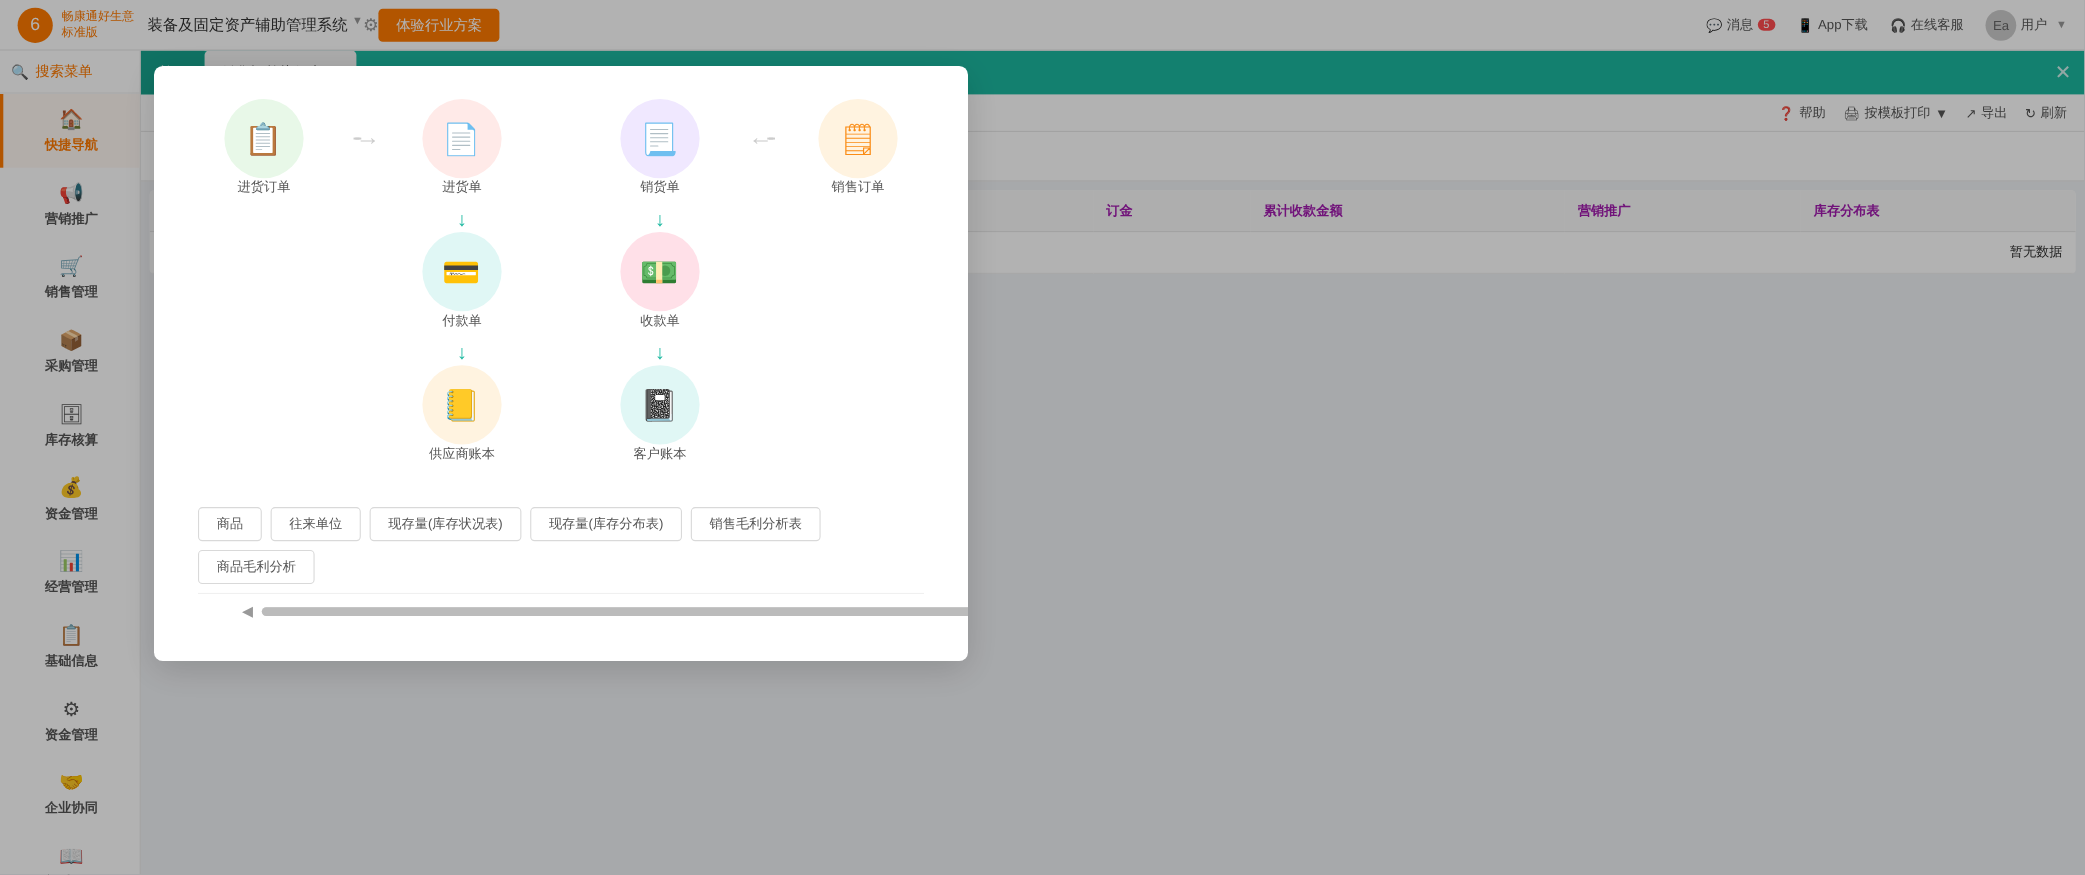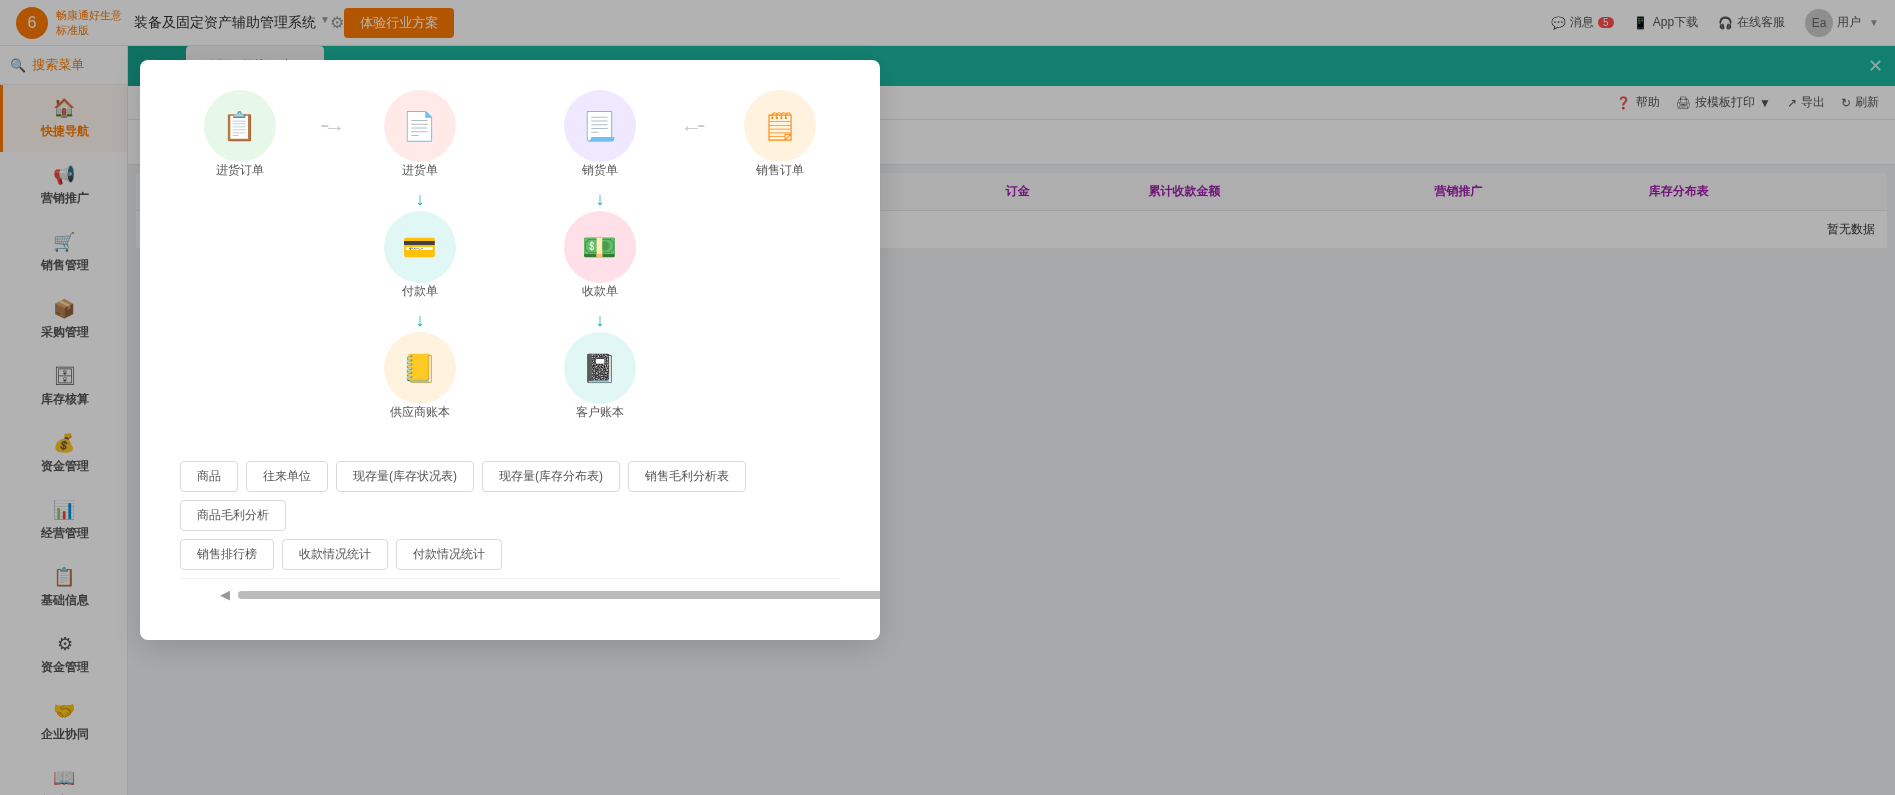--- a/index.html
+++ b/index.html
@@ -350,25 +350,20 @@
 
             <div class="common-functions">
               <div class="func-buttons">
                 <button class="func-btn">商品</button>
                 <button class="func-btn">往来单位</button>
                 <button class="func-btn">现存量(库存状况表)</button>
                 <button class="func-btn">现存量(库存分布表)</button>
                 <button class="func-btn">销售毛利分析表</button>
                 <button class="func-btn">商品毛利分析</button>
               </div>
-              <div class="func-buttons">
-                <button class="func-btn">销售排行榜</button>
-                <button class="func-btn">收款情况统计</button>
-                <button class="func-btn">付款情况统计</button>
-              </div>
             </div>
 
             <div class="scroll-bar-area">
               <div style="display:flex; align-items:center; gap:8px;">
                 <span style="color:#999; cursor:pointer;">◀</span>
                 <div class="scroll-track" style="flex:1;">
                   <div class="scroll-thumb"></div>
                 </div>
 
               </div>

